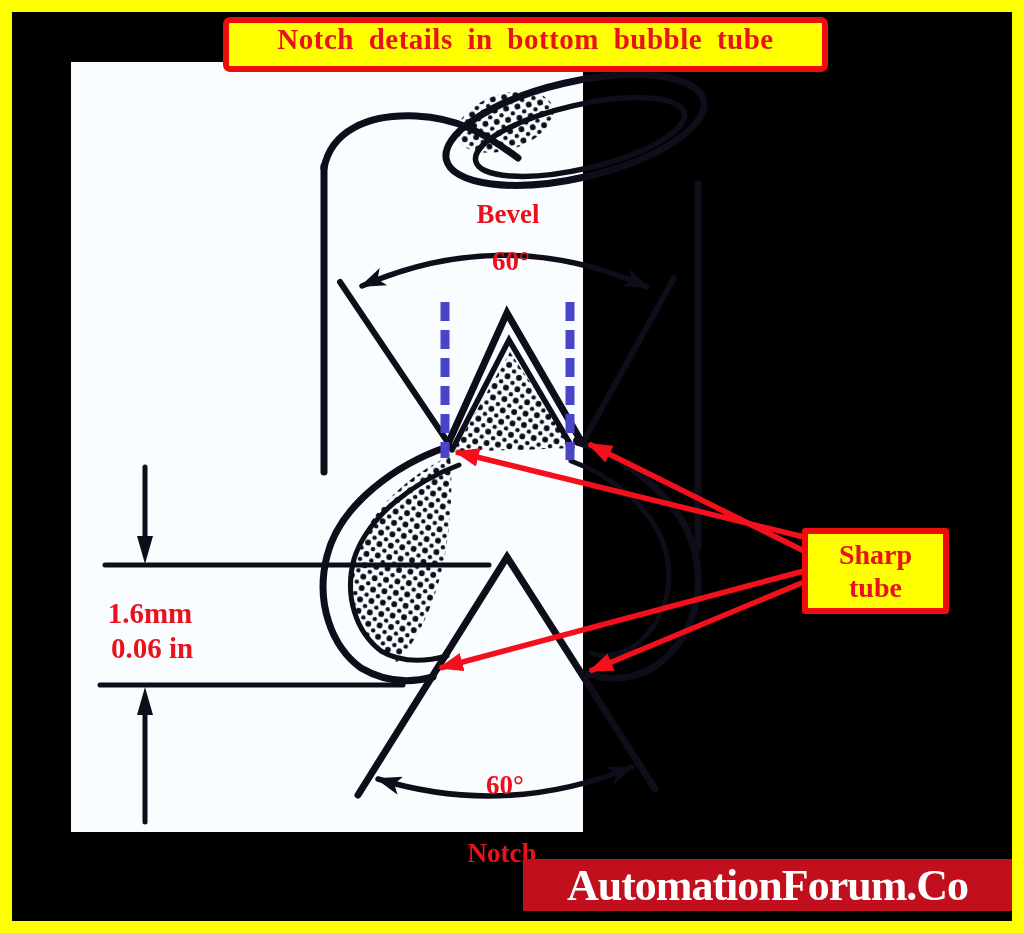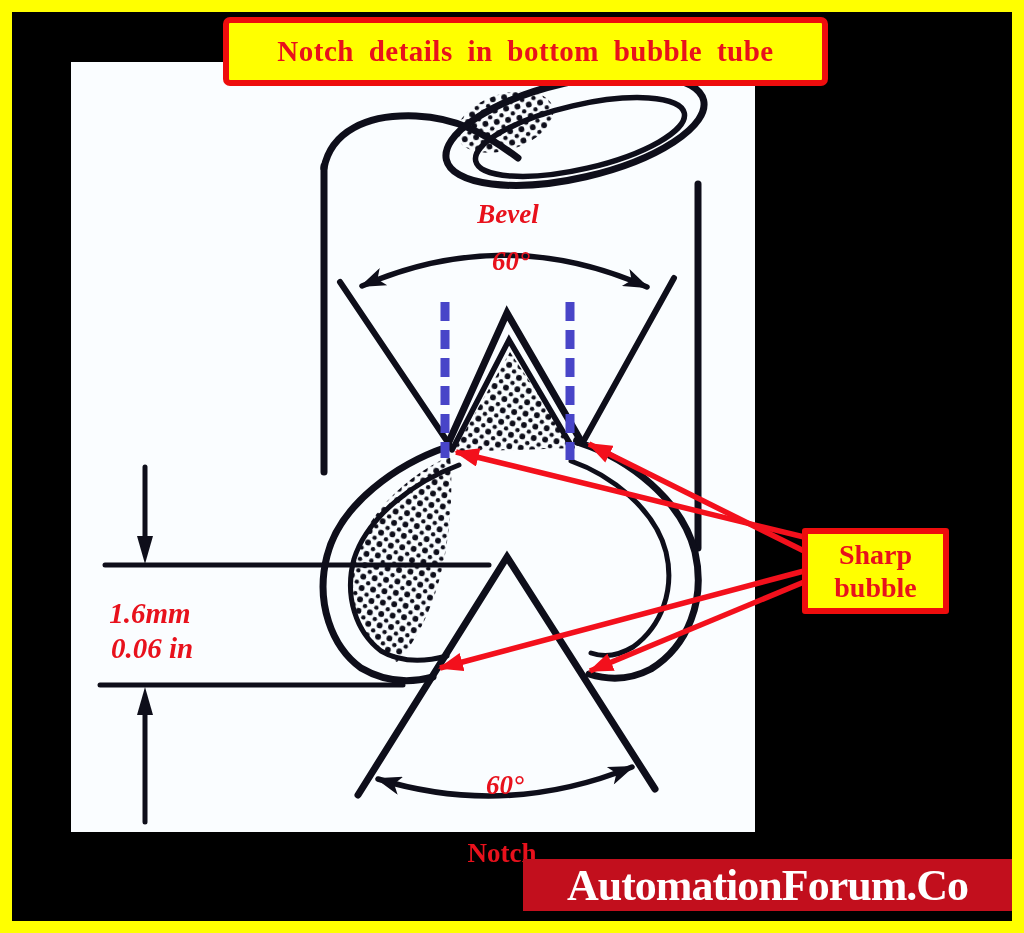--- a/index.html
+++ b/index.html
@@ -20,29 +20,29 @@
     background:var(--background-black);
     overflow:hidden;
     font-family:"Liberation Serif","DejaVu Serif",serif;
   }
   .frame{
     position:absolute;inset:0;
     border:12px solid var(--frame-yellow);
     z-index:10;pointer-events:none;
   }
   .panel{
-    position:absolute;left:71px;top:62px;width:684px;height:770px;
-    background:var(--panel-white);z-index:1;font-style:italic;
+    position:absolute;left:71px;top:62px;width:512px;height:770px;
+    background:var(--panel-white);z-index:1;
   }
   .panel svg{display:block;}
   .title-box{
-    position:absolute;left:223px;top:17px;width:605px;height:69px;
+    position:absolute;left:223px;top:17px;width:605px;height:55px;
     box-sizing:border-box;border:6px solid var(--callout-border-red);
     border-radius:7px;background:var(--frame-yellow);
-    display:flex;align-items:center;justify-content:center;
+    display:flex;align-items:flex-start;justify-content:center;
     z-index:6;
   }
   .title-box span{
     color:var(--label-red);font-weight:bold;font-size:29px;
     word-spacing:7px;letter-spacing:.5px;white-space:nowrap;
   }
   .overlay{
     position:absolute;left:0;top:0;z-index:3;pointer-events:none;
   }
   .sharp-box{
@@ -167,21 +167,21 @@
       <line class="red-line" stroke-width="5.5" marker-end="url(#ra)" x1="804" y1="582" x2="590" y2="671"></line>
     </g>
   </svg>
 
   <div class="title-box">
     <span>Notch details in bottom bubble tube</span>
   </div>
 
   <div class="sharp-box">
     <div>Sharp</div>
-    <div>bubble</div>
+    <div>tube</div>
   </div>
 
   <div class="notch-label">Notch</div>
 
   <div class="banner">
     <span>AutomationForum.Co</span>
   </div>
 
   <div class="frame"></div>
 </div>

